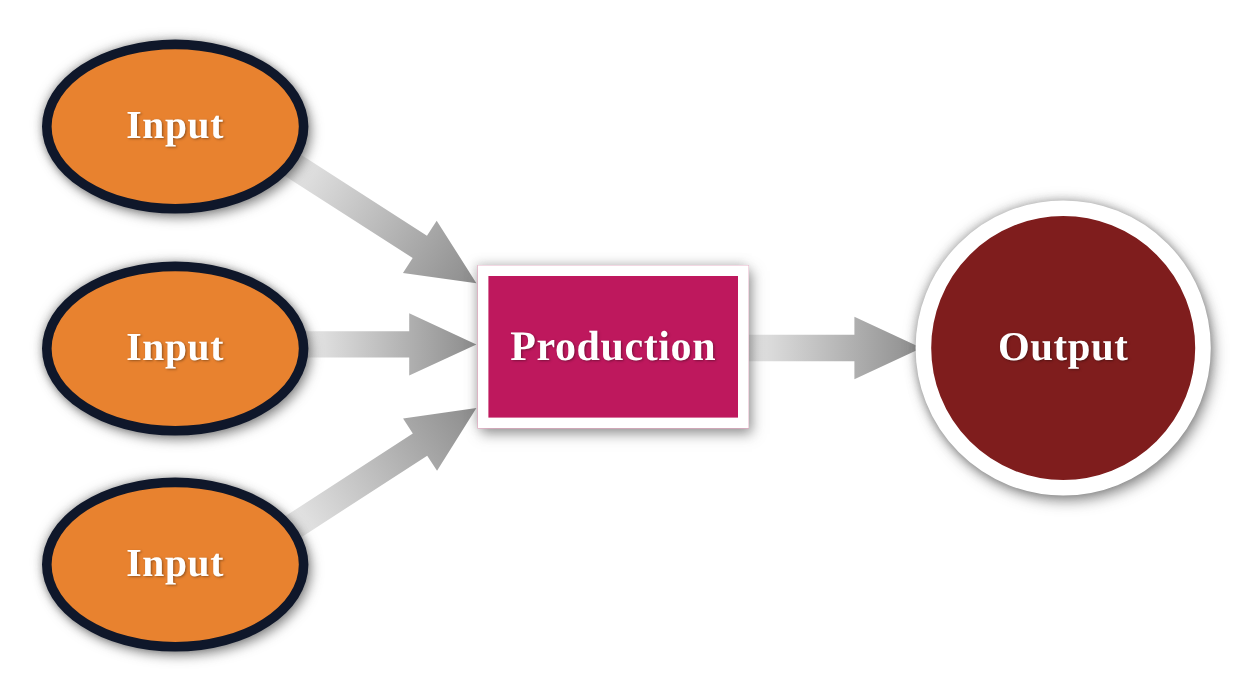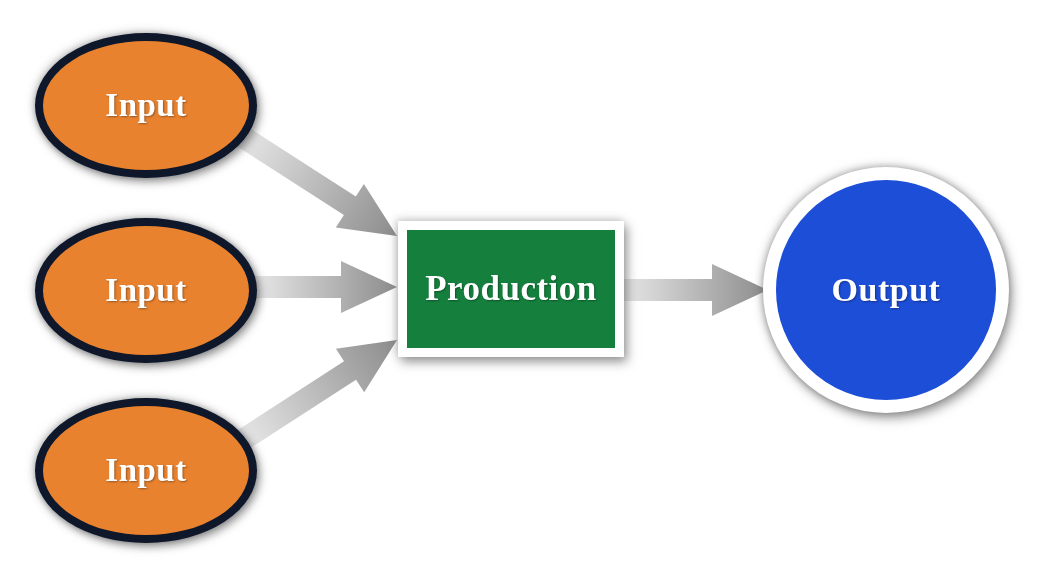--- a/index.html
+++ b/index.html
@@ -107,21 +107,21 @@
   </div>
 
   <div class="node ellipse-node" id="node-input-2" style="background-color: rgb(232, 130, 47);">
     <span class="node-label">Input</span>
   </div>
 
   <div class="node ellipse-node" id="node-input-3" style="background-color: rgb(232, 130, 47);">
     <span class="node-label">Input</span>
   </div>
 
-  <div class="node rect-node" id="node-production" style="background-color: #15803d;">
+  <div class="node rect-node" id="node-production" style="background-color: #be185d;">
     <span class="node-label">Production</span>
   </div>
 
-  <div class="node circle-node" id="node-output" style="background-color: #1d4ed8;">
+  <div class="node circle-node" id="node-output" style="background-color: #7f1d1d;">
     <span class="node-label">Output</span>
   </div>
 
 </div>
 
 </body></html>

